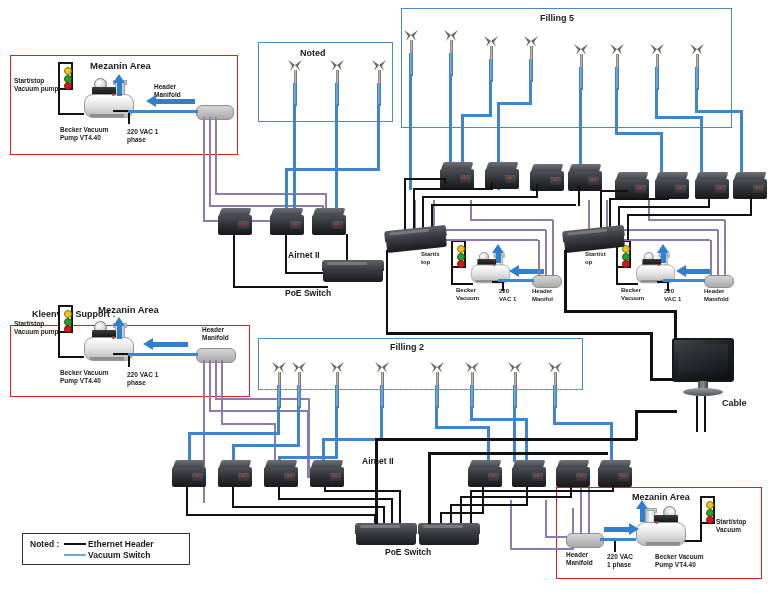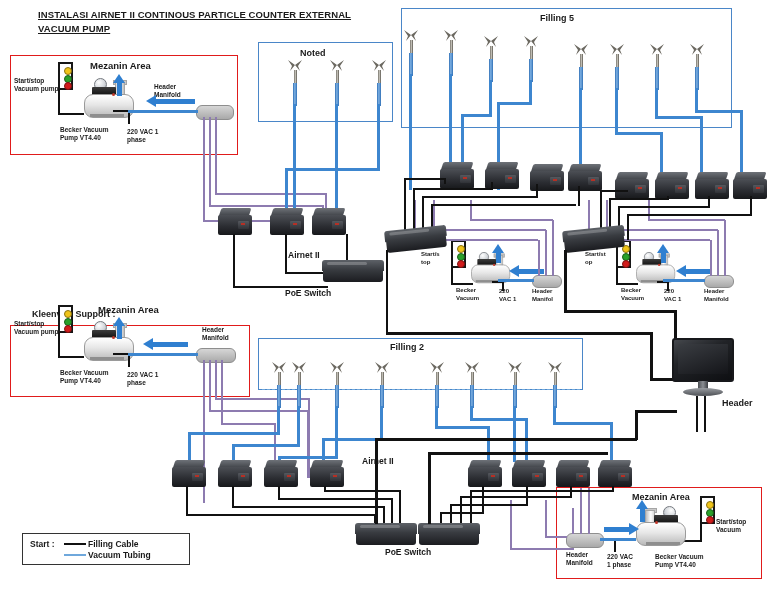--- a/index.html
+++ b/index.html
@@ -108,21 +108,20 @@
        background:linear-gradient(180deg,#9a9da2,#4d5055);}
 
   .legtxt{position:absolute;font-weight:bold;font-size:8.5px;}
   .legline{position:absolute;height:2.4px;}
 </style>
 </head>
 <body>
 
 <div id="stage">
 
-  <div class="ttl" style="left:38px;top:8px;width:340px;">INSTALASI AIRNET II  CONTINOUS PARTICLE COUNTER EXTERNAL VACUUM PUMP</div>
 
   <div class="room" style="left:258px;top:42px;width:135px;height:80px;"></div>
   <div class="lbl" style="left:300px;top:48px;font-size:9px;">Noted</div>
 
   <div class="room" style="left:401px;top:8px;width:331px;height:120px;"></div>
   <div class="lbl" style="left:540px;top:13px;font-size:9px;">Filling 5</div>
 
   <div class="room" style="left:258px;top:338px;width:325px;height:52px;"></div>
   <div class="lbl" style="left:390px;top:342px;font-size:9px;">Filling 2</div>
   <div class="dash" style="left:262px;top:389px;width:318px;"></div>
@@ -759,24 +758,24 @@
   <div class="w eth" style="left:428px;top:452px;width:3px;height:72px;"></div>
   <div class="w eth" style="left:428px;top:452px;width:180px;height:3px;"></div>
 
   <div class="mon" style="left:672px;top:338px;">
     <div class="scr">
         <div class="in"></div>
       </div>
     <div class="neck"></div>
     <div class="base"></div>
   </div>
-  <div class="lbl" style="left:722px;top:398px;font-size:9px;">Header</div>
+  <div class="lbl" style="left:722px;top:398px;font-size:9px;">Cable</div>
   <div class="w eth" style="left:696px;top:396px;width:2px;height:36px;"></div>
   <div class="w eth" style="left:704px;top:396px;width:2px;height:36px;"></div>
 
   <div class="legendbox" style="left:22px;top:533px;width:168px;height:32px;"></div>
-  <div class="legtxt" style="left:30px;top:539px;">Start :</div>
+  <div class="legtxt" style="left:30px;top:539px;">Noted :</div>
   <div class="legline" style="left:64px;top:543px;width:22px;background:#111111;"></div>
-  <div class="legtxt" style="left:88px;top:539px;">Filling Cable</div>
+  <div class="legtxt" style="left:88px;top:539px;">Ethernet Header</div>
   <div class="legline" style="left:64px;top:554px;width:22px;background:#6fa8dc;"></div>
-  <div class="legtxt" style="left:88px;top:550px;">Vacuum Tubing</div>
+  <div class="legtxt" style="left:88px;top:550px;">Vacuum Switch</div>
 
 </div>
 
 </body></html>

